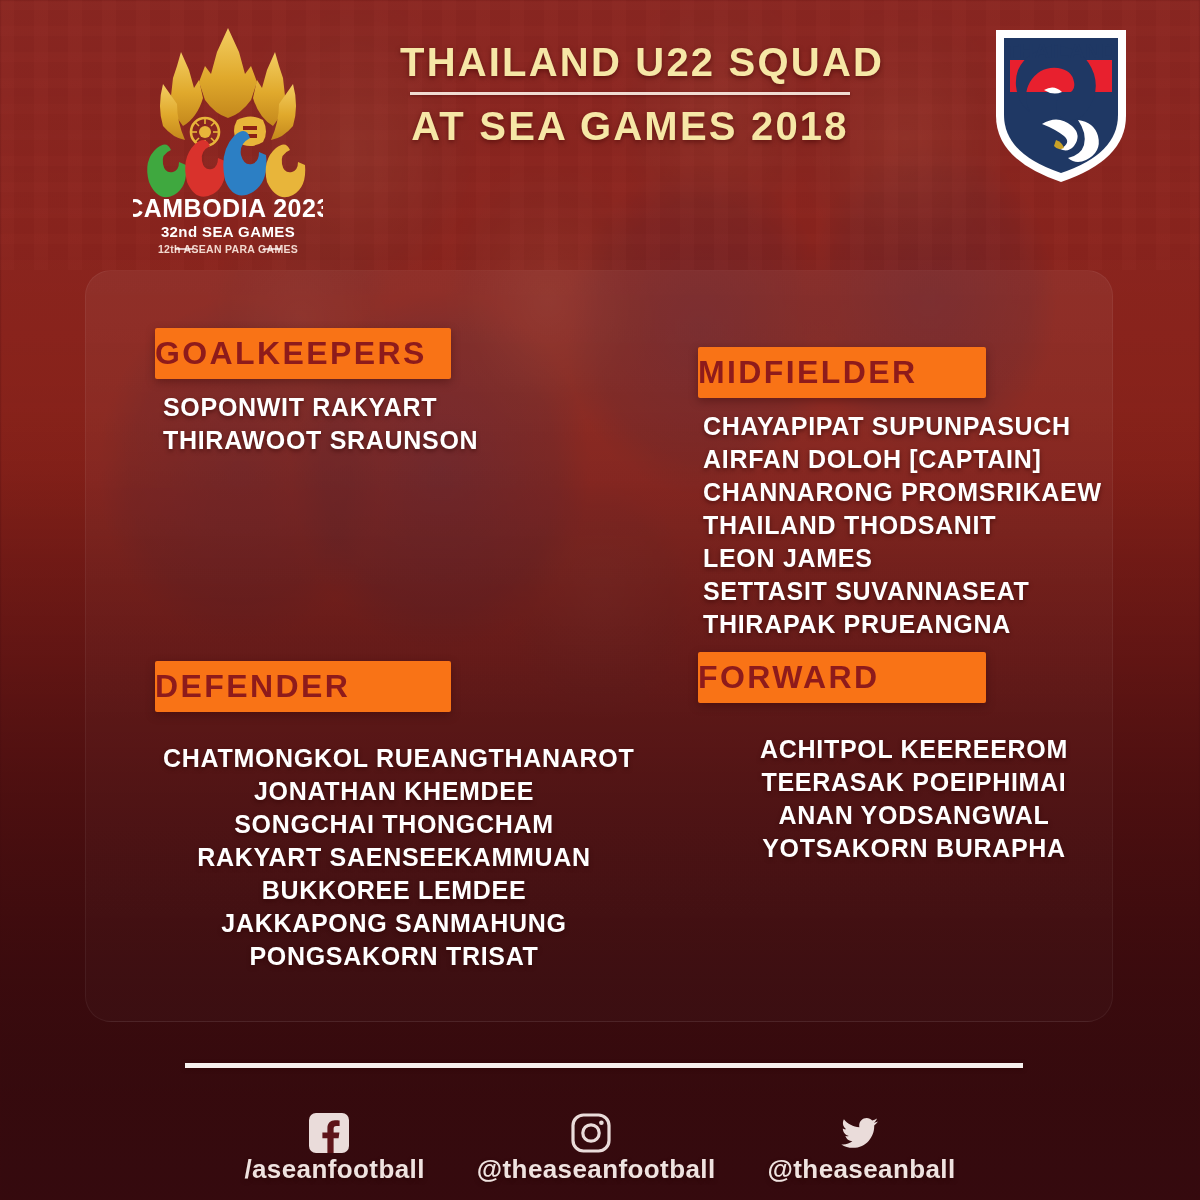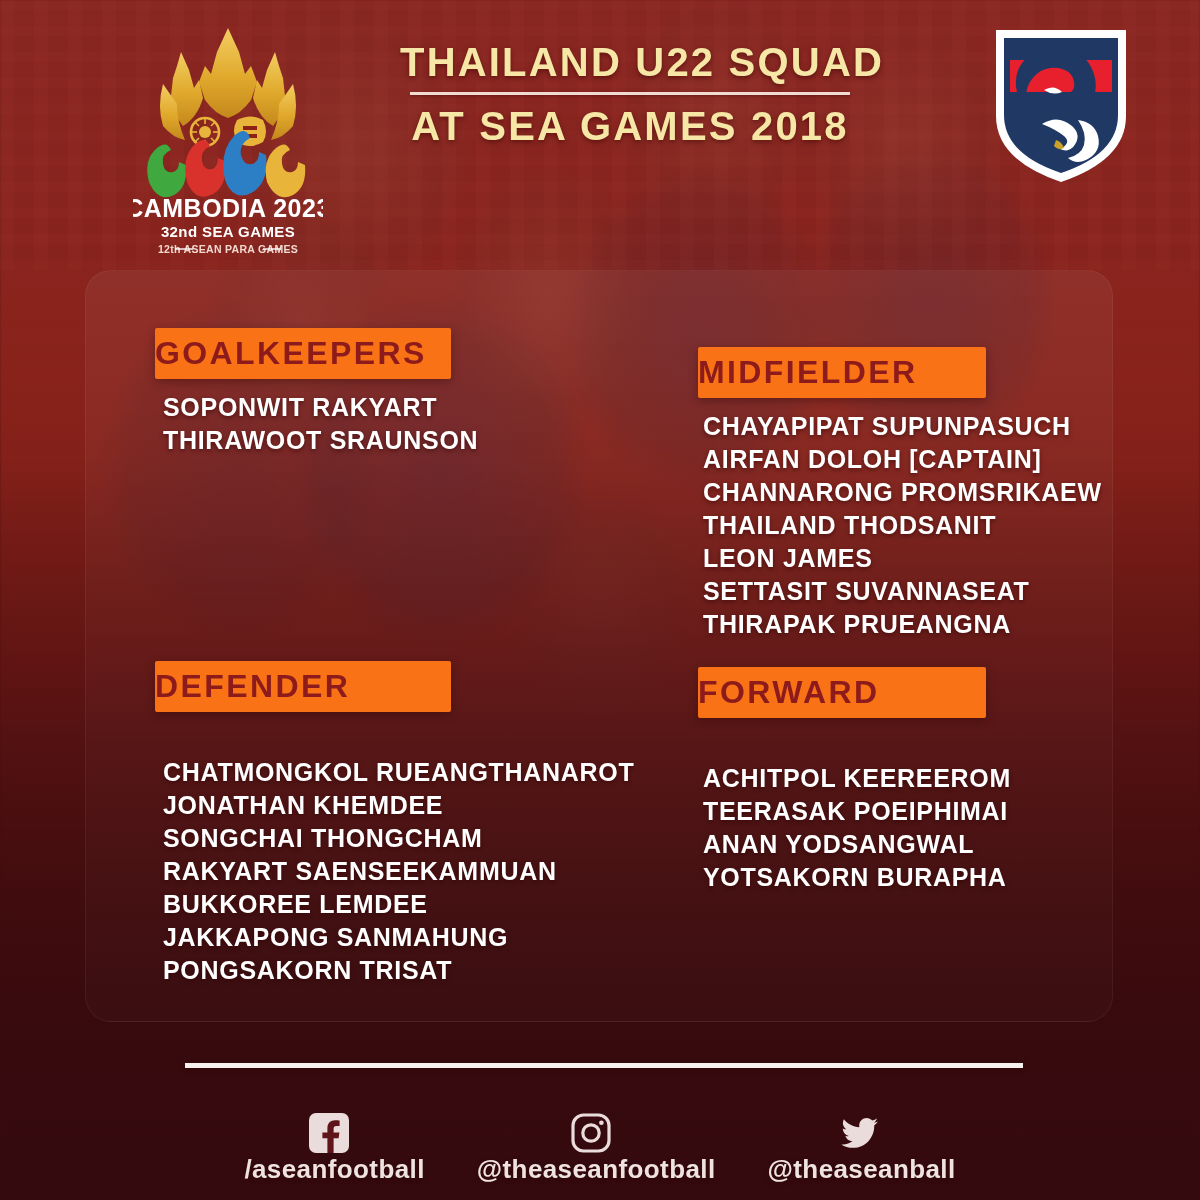--- a/index.html
+++ b/index.html
@@ -103,21 +103,21 @@
   .fa-badge svg { display:block; width:100%; height:100%; }
 
   
   .col { position:absolute; }
   .col-left  { left:155px; width:470px; }
   .col-right { left:695px; width:430px; }
 
   .sec-gk  { top:328px; }
   .sec-mf  { top:328px;margin-top:19px; }
   .sec-df  { top:661px; }
-  .sec-fw  { top:667px; }
+  .sec-fw  { top:652px; }
 
   .sec-head {
     background:#f97316;
     border-radius:2px;
     text-align:left;
     padding:9px 0 10px;
     box-shadow:0 3px 10px rgba(40,0,0,.35);
   }
   .sec-head-gk { width:296px; }
   .sec-head-mf { width:288px; margin-left:3px; }
@@ -126,21 +126,21 @@
 
   .sec-head span {
     color:#8e1b1b;
     font-size:32px;
     font-weight:700;
     letter-spacing:2.4px;
     line-height:1;
   }
 
   .names { margin-top:12px; padding-left:8px; }
-  .names.gap { margin-top:44px; }
+  .names.gap { margin-top:30px;text-align:center; }
   .name {
     color:#ffffff;
     font-size:25px;
     font-weight:700;
     letter-spacing:.7px;
     line-height:1.32;
     text-shadow:0 2px 4px rgba(45,0,0,.55);
     white-space:nowrap;
   }
 

